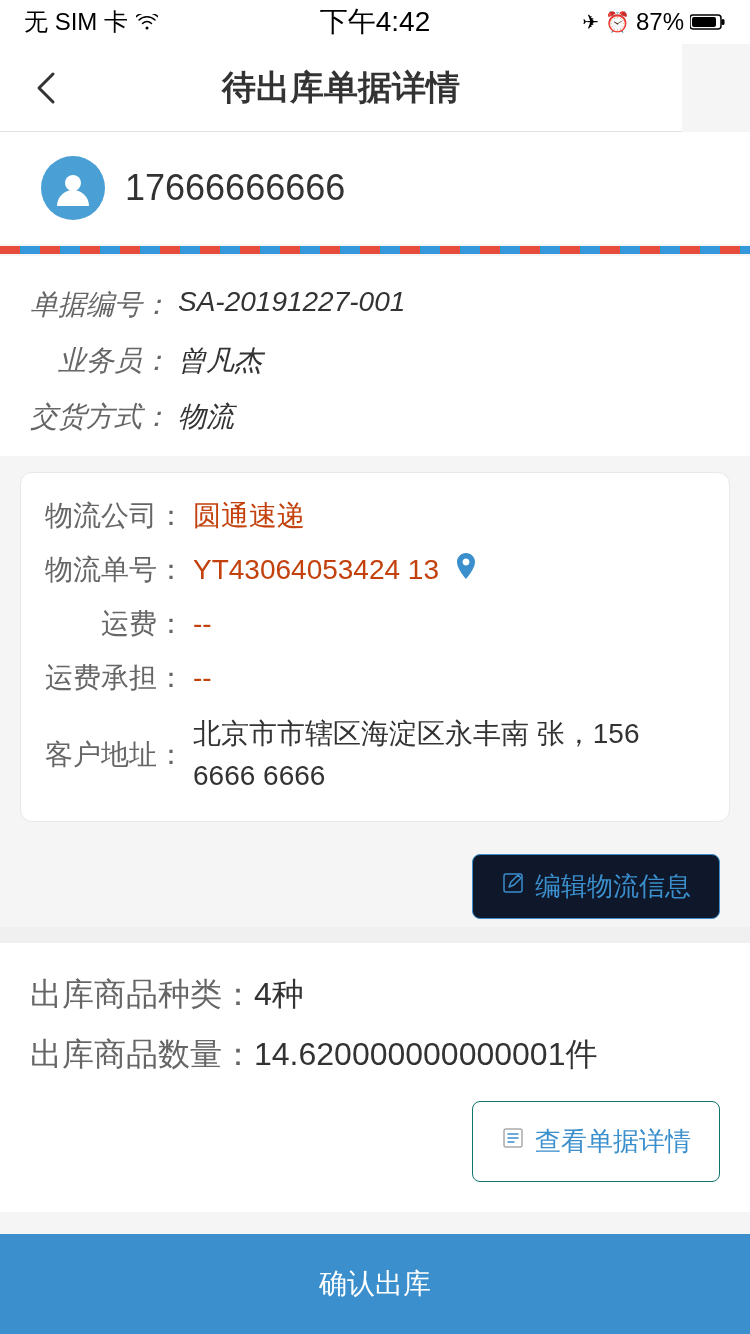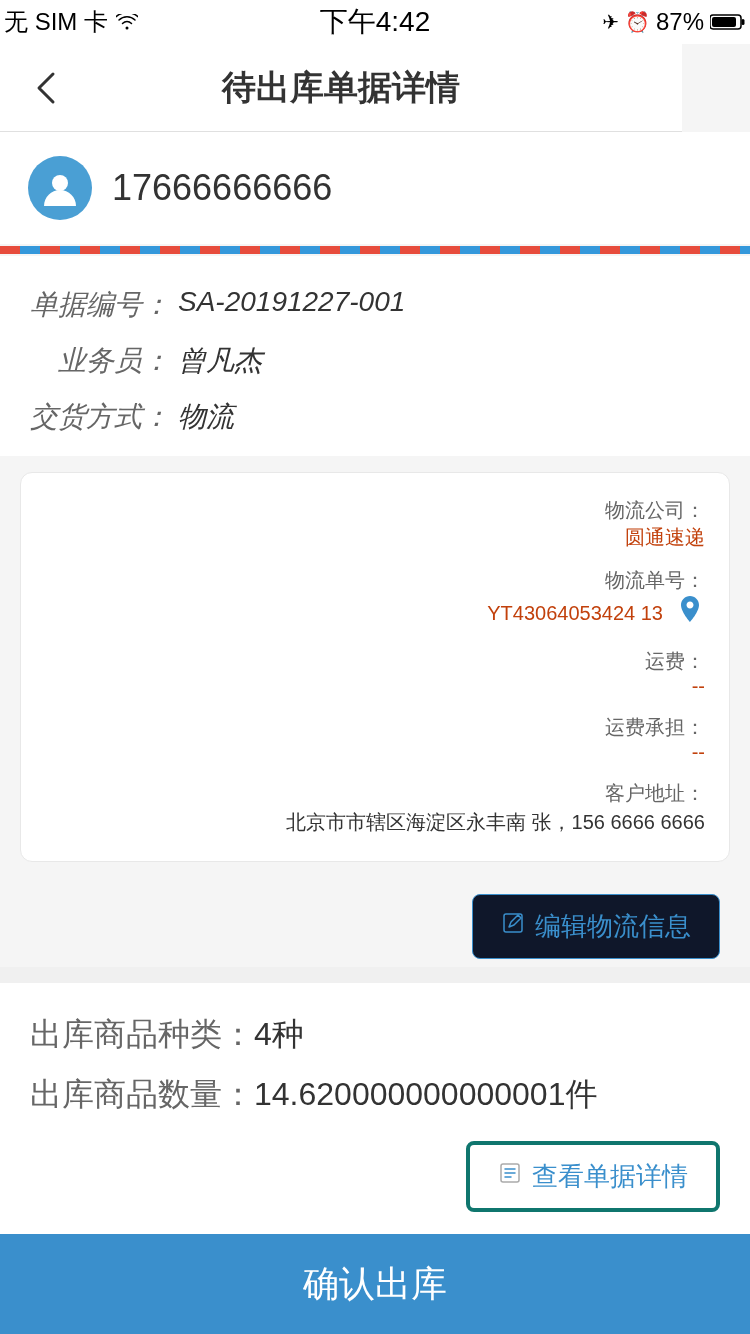--- a/index.html
+++ b/index.html
@@ -15,21 +15,21 @@
     }
 
     
     .status-bar {
       width: 750px;
       height: 44px;
       background: #fff;
       display: flex;
       align-items: center;
       justify-content: space-between;
-      padding: 0 4px;
+      padding: 0 24px;
       font-size: 24px;
       color: #000;
     }
     .status-bar-left {
       display: flex;
       align-items: center;
       gap: 8px;
     }
     .status-bar-center {
       font-size: 28px;
@@ -70,21 +70,21 @@
     }
     .nav-title {
       font-size: 34px;
       font-weight: 600;
       color: #333;
     }
 
     
     .user-section {
       background: #fff;
-      padding: 24px 28px;
+      padding: 24px 41px;
       display: flex;
       align-items: center;
       gap: 20px;
       margin-bottom: 2px;
     }
     .user-avatar {
       width: 64px;
       height: 64px;
       border-radius: 50%;
       background: #4a9fd4;
@@ -141,24 +141,23 @@
     
     .logistics-card {
       background: #fff;
       margin: 0 20px 16px 20px;
       border-radius: 12px;
       border: 1px solid #e8e8e8;
       padding: 24px 24px;
     }
     .logistics-row {
       display: flex;
-      align-items: flex-end;
+      align-items: center;
       margin-bottom: 16px;
-      font-size: 20px;
-      flex-direction: column;
+      font-size: 28px;
     }
     .logistics-label {
       color: #666;
       min-width: 140px;
       text-align: right;
       flex-shrink: 0;
     }
     .logistics-value {
       color: #c2410c;
       flex: 1;
@@ -225,24 +224,24 @@
     }
 
     
     .view-detail-btn-wrap {
       display: flex;
       align-items: center;
       justify-content: flex-end;
       padding: 8px 0 0 0;
     }
     .view-detail-btn {
-      border: 4px solid #0f766e;
+      border: 1px solid #0f766e;
       border-radius: 8px;
       color: #3a8fcc;
-      padding: 14px 28px;
+      padding: 22px 28px;
       font-size: 26px;
       display: flex;
       align-items: center;
       gap: 10px;
       cursor: pointer;
       background: #fff;
     }
 
     
     .bottom-spacer {
@@ -258,21 +257,21 @@
       width: 750px;
       height: 100px;
       background: #3a8fcc;
       display: flex;
       align-items: center;
       justify-content: center;
       cursor: pointer;
     }
     .confirm-btn-text {
       color: #fff;
-      font-size: 36px;
+      font-size: 28px;
       font-weight: 500;
     }
   </style>
 </head>
 <body>
 
 <div class="status-bar">
   <div class="status-bar-left">
     <span>无 SIM 卡</span>
     <span>

